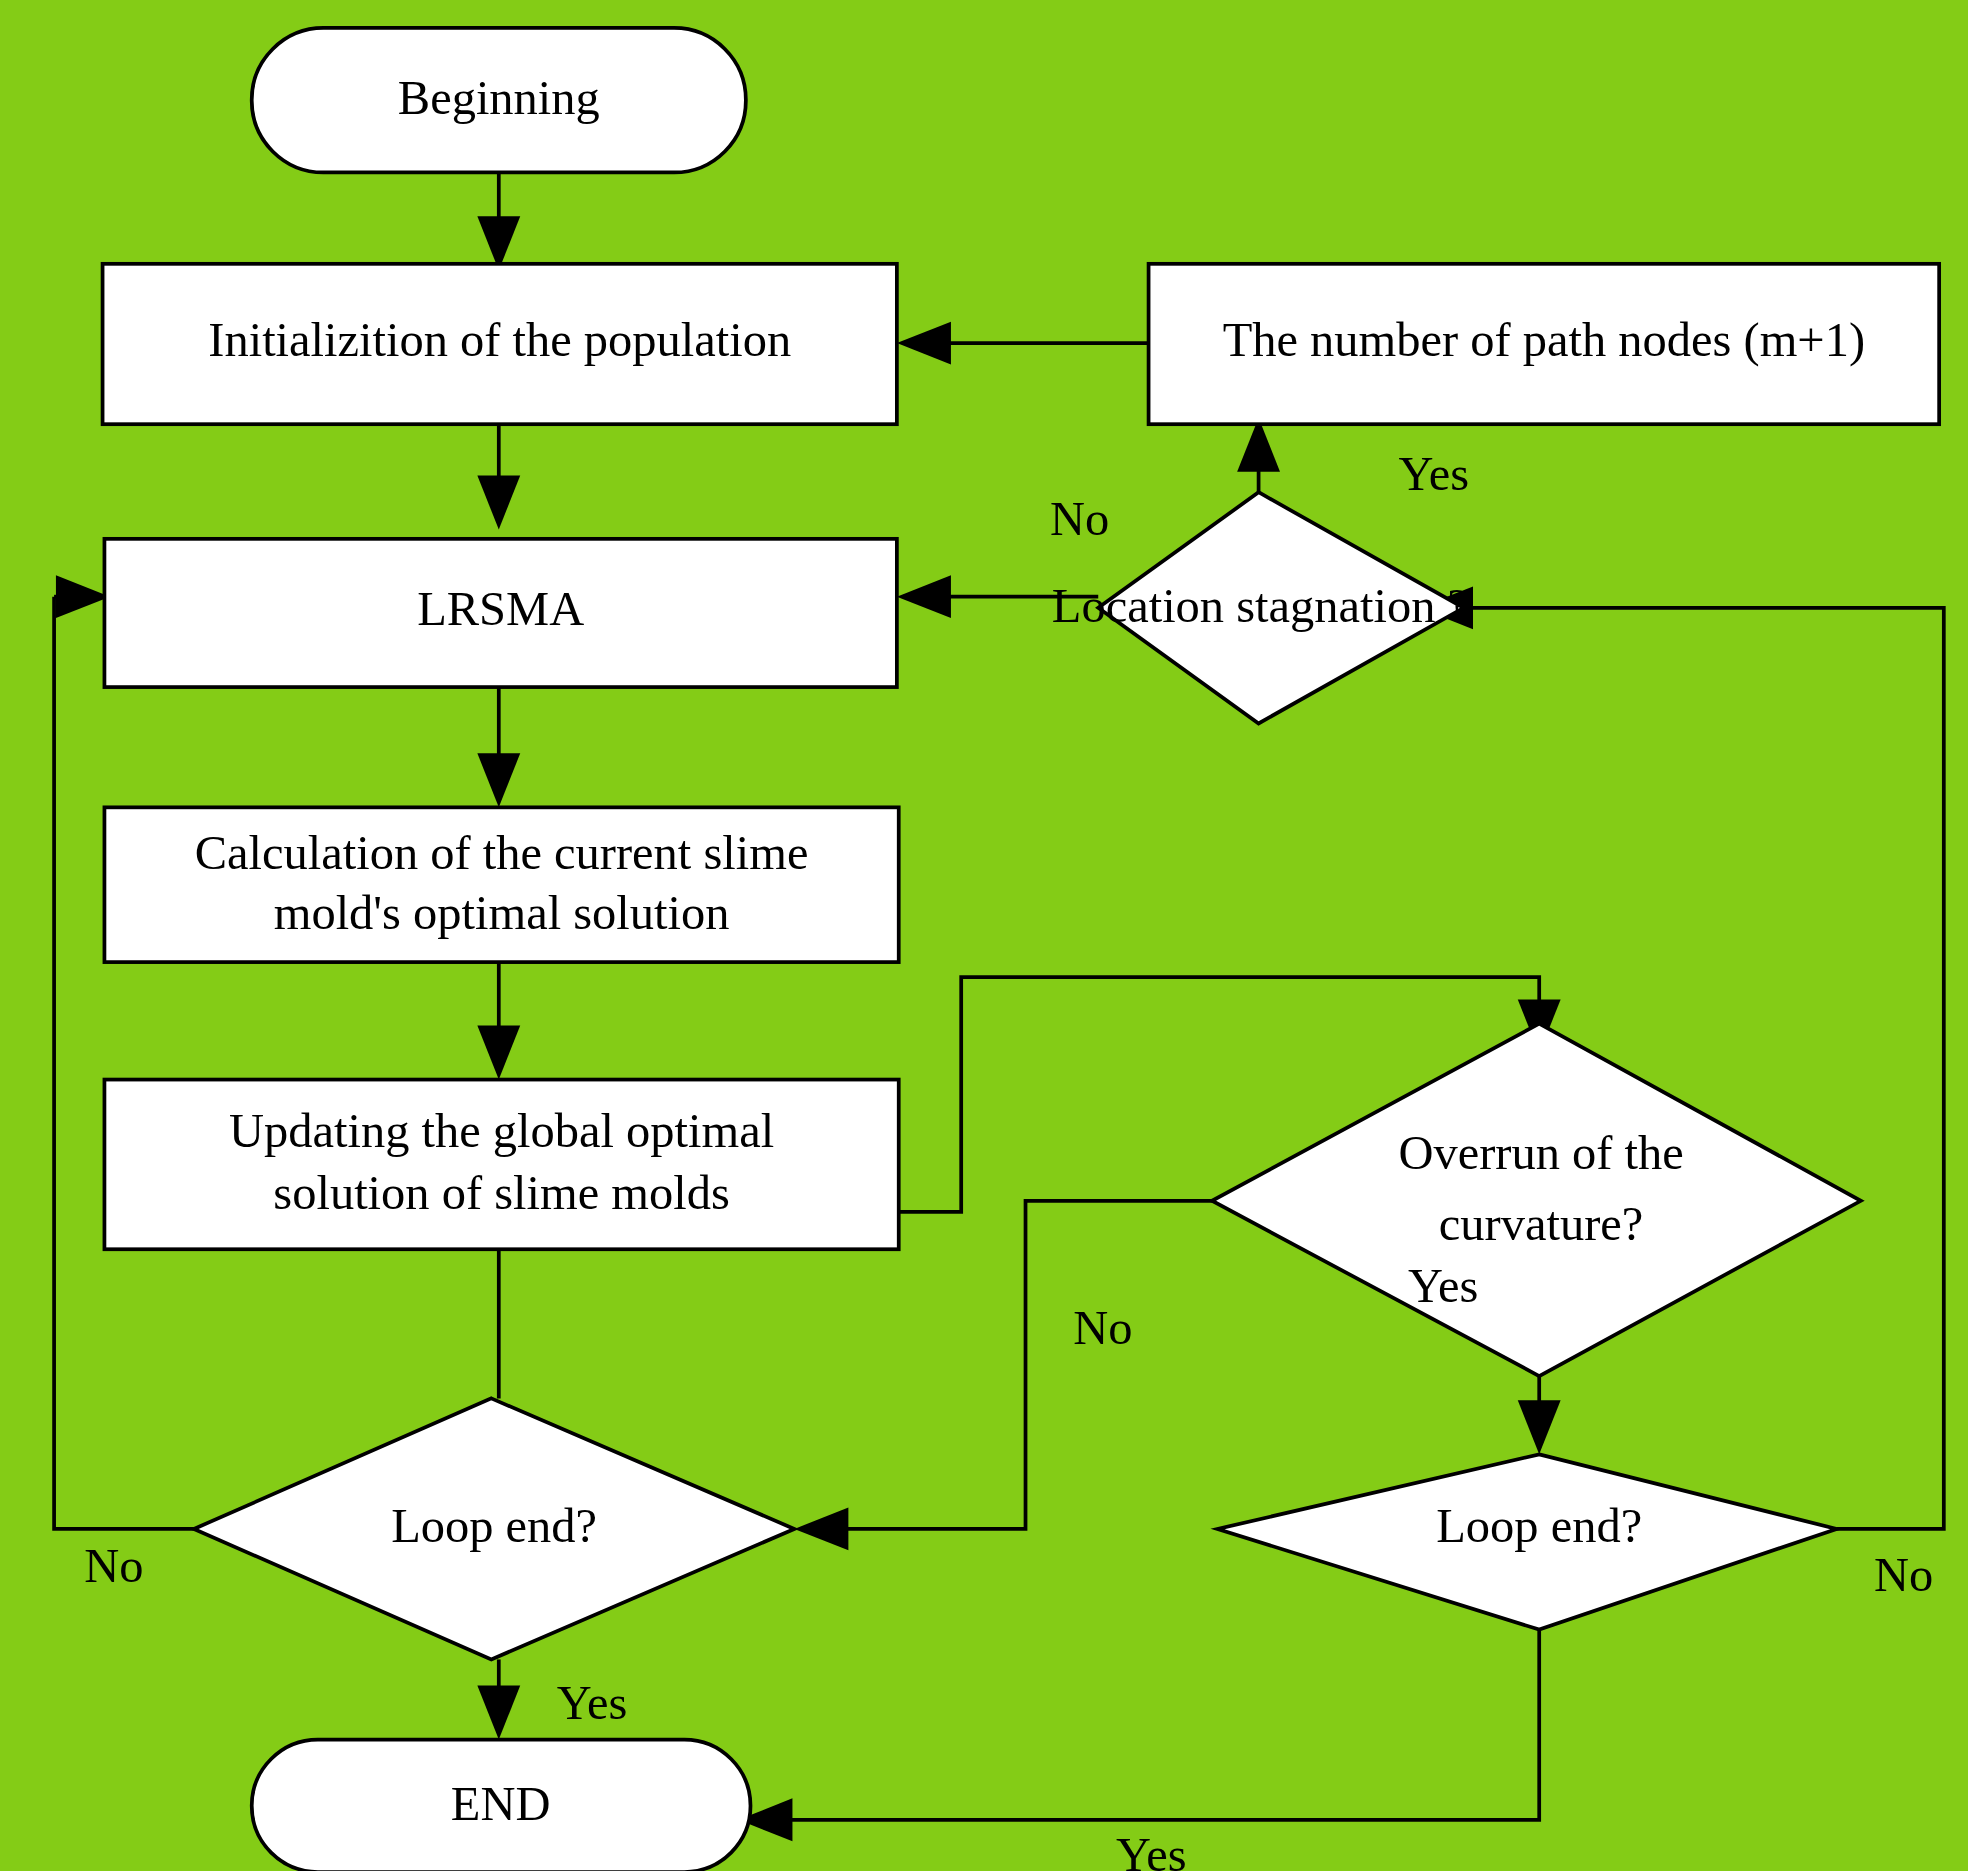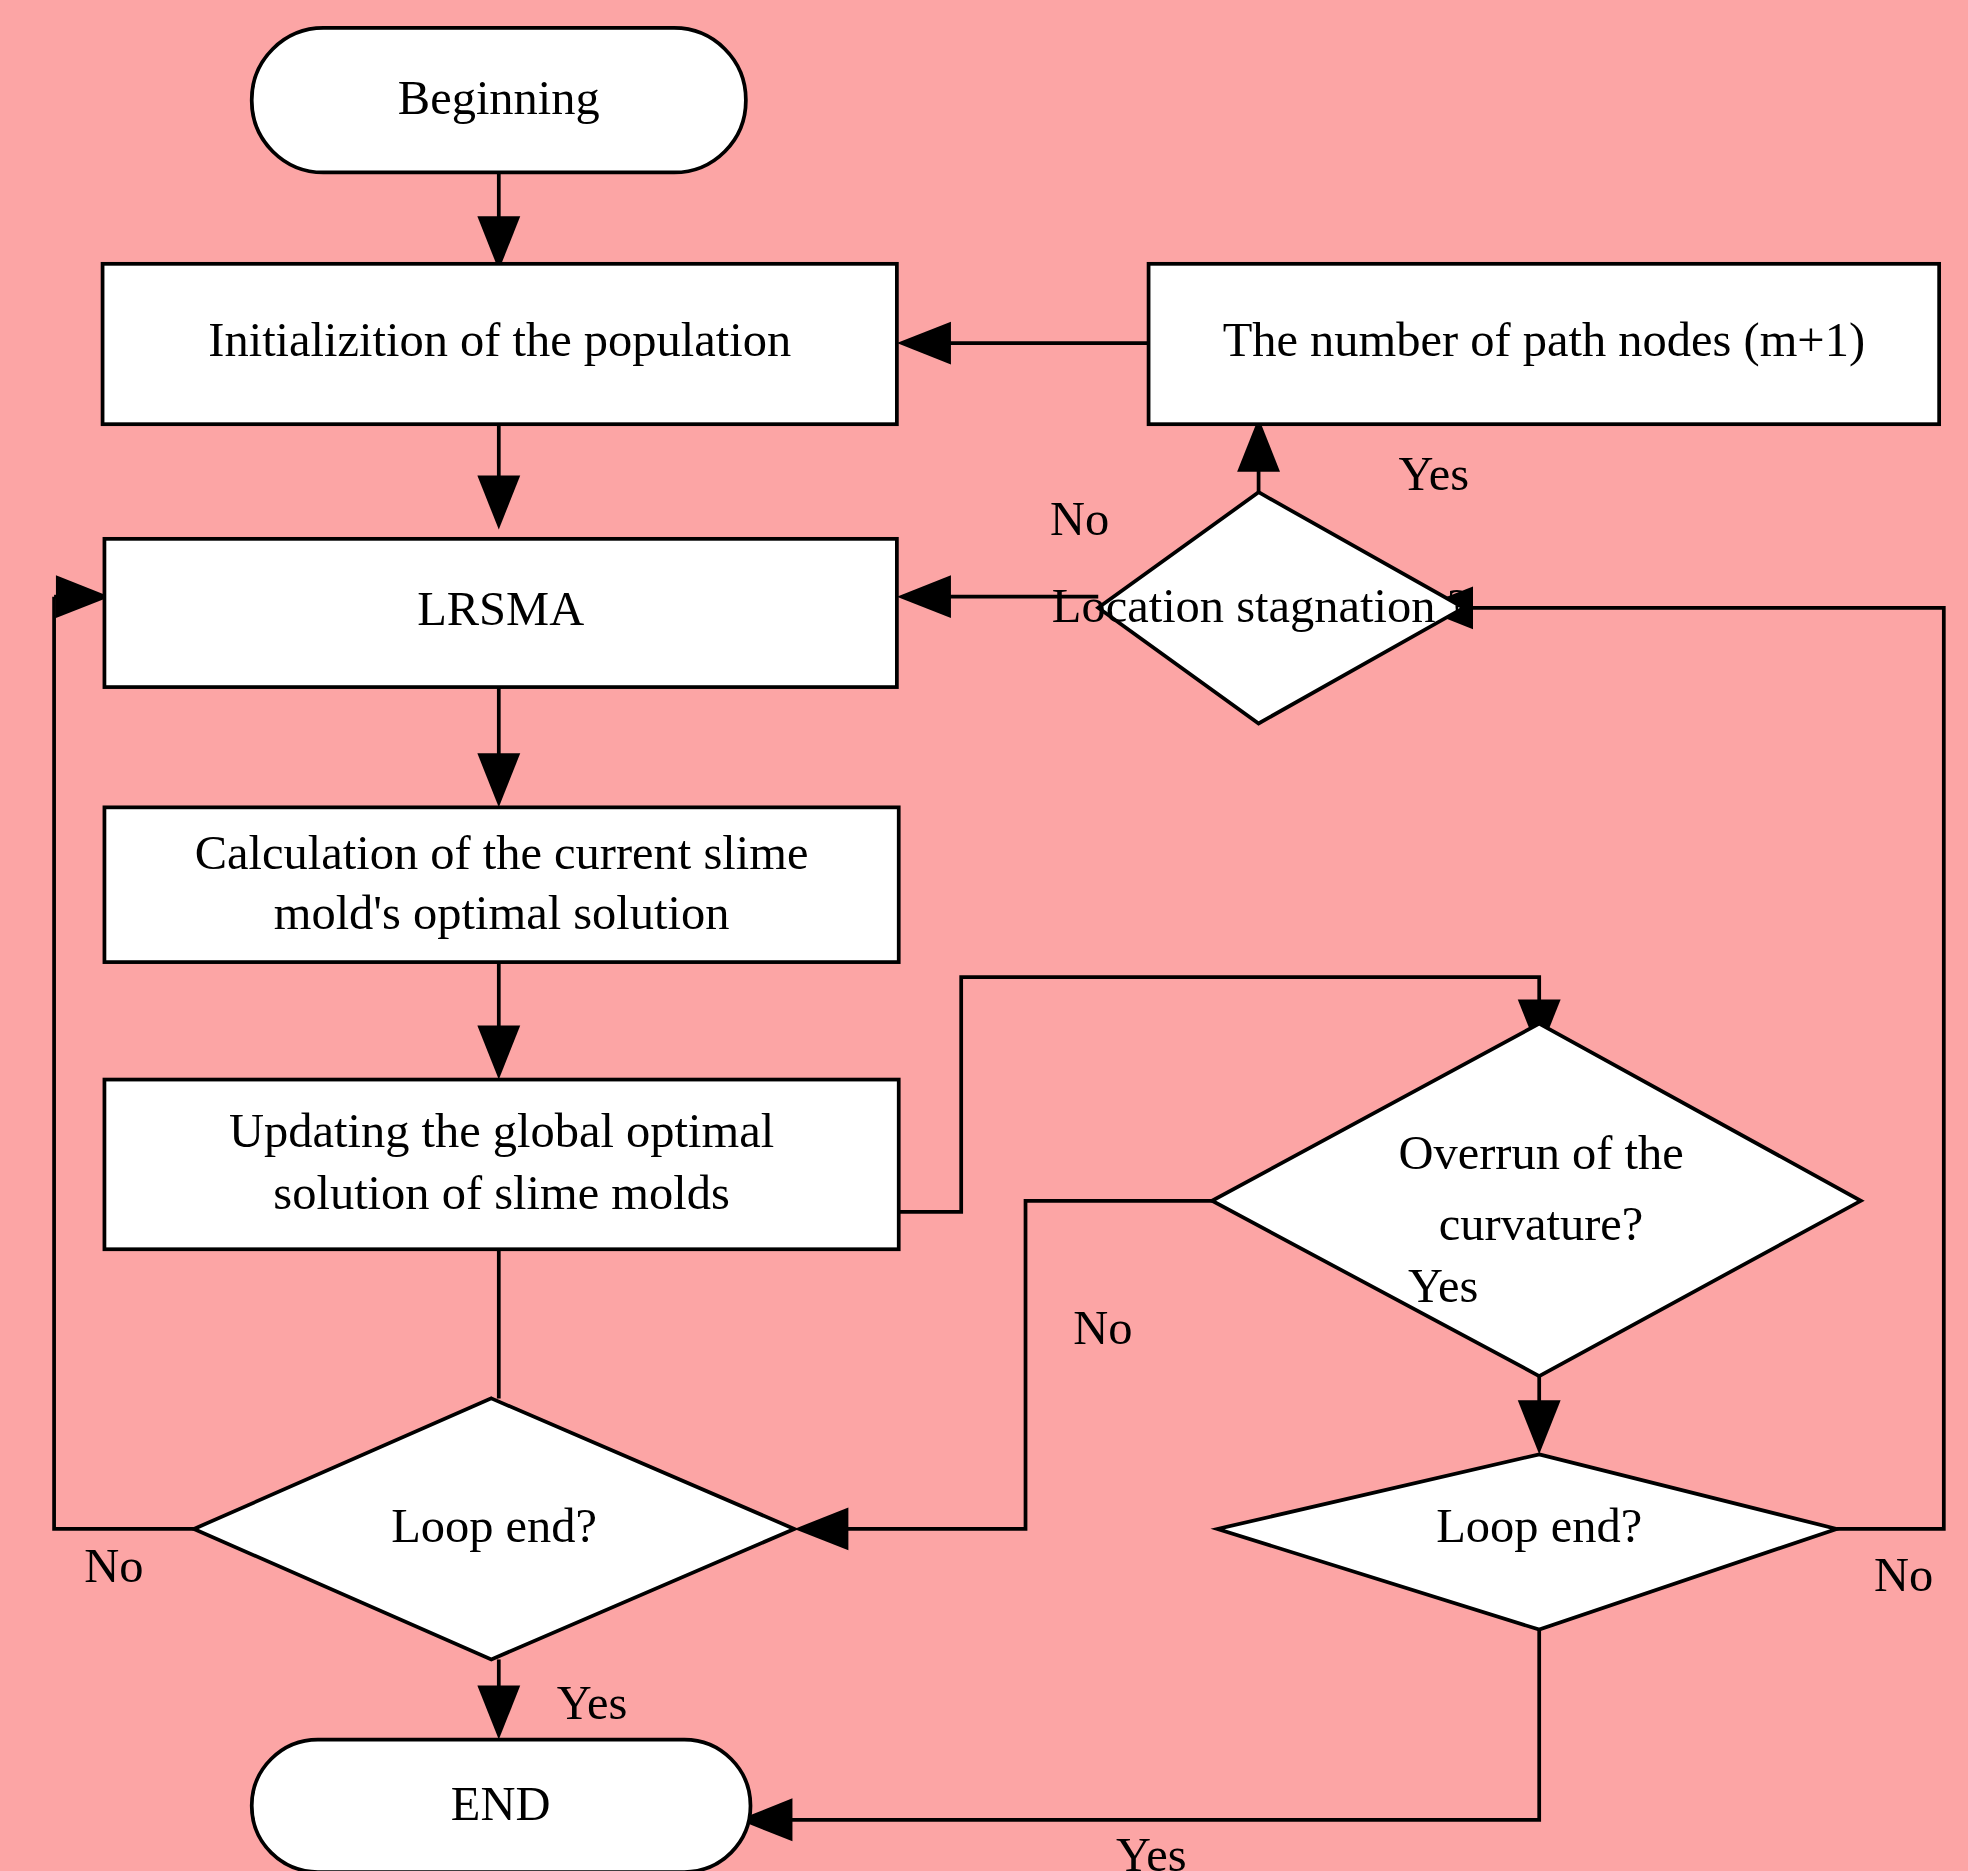--- a/index.html
+++ b/index.html
@@ -7,21 +7,21 @@
     padding: 0;
     background: #ffffff;
   }
   body {
     font-family: "Liberation Serif", "DejaVu Serif", serif;
   }
   #flow-root {
     position: relative;
     width: 1969px;
     height: 1872px;
-    background: #fca5a5;
+    background: #84cc16;
     overflow: hidden;
   }
   svg.flow {
     display: block;
     width: 1969px;
     height: 1872px;
   }
   .shape {
     fill: #ffffff;
     stroke: #000000;

